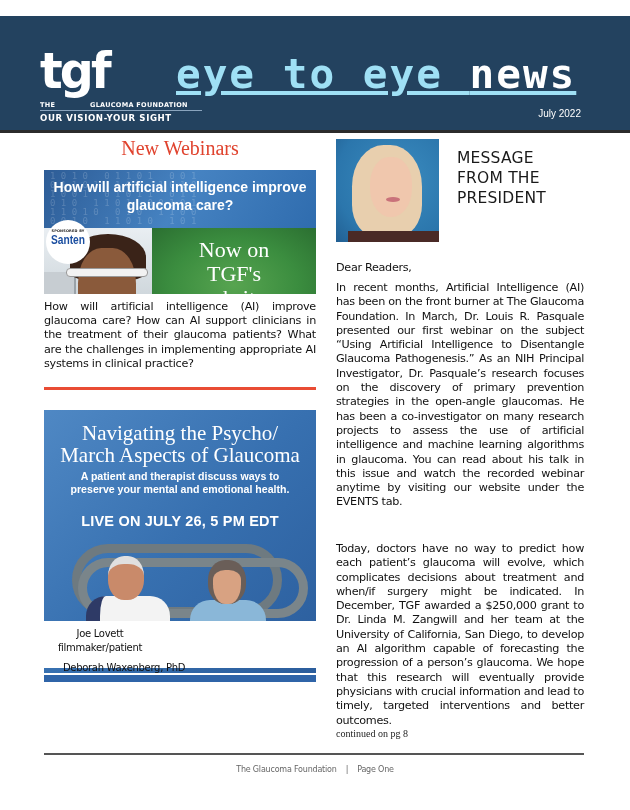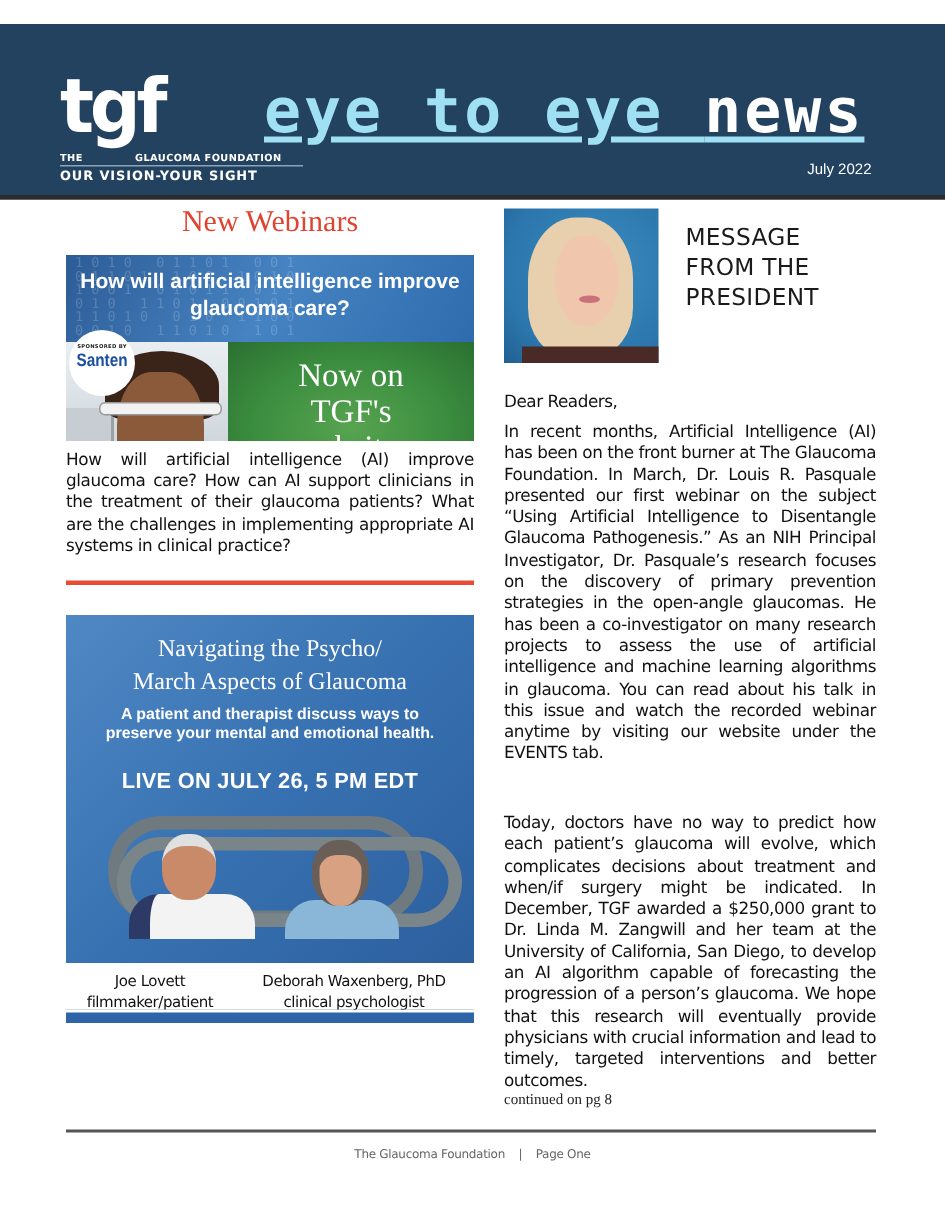--- a/index.html
+++ b/index.html
@@ -36,33 +36,33 @@
   .sponsor-label { font-size: 3.5px; font-weight: bold; color: #222; padding-top: 9px; letter-spacing: 0.2px; }
   .sponsor-name { font-family: "Liberation Sans", sans-serif; font-weight: bold; font-size: 12px; color: #1c4fa0; line-height: 12px; margin-top: 1px; transform: scaleX(0.85); }
   .promo1-green { position: absolute; left: 108px; top: 58px; width: 164px; height: 114px; background: radial-gradient(ellipse at center, #57a450 0%, #3b8d3f 55%, #2b6f31 100%); text-align: center; color: #ffffff; font-family: "Liberation Serif", serif; font-size: 22px; line-height: 24px; padding-top: 10px; }
   .promo1-green .events { font-size: 16px; }
 
   .promo1-text { margin-top: 6px; font-family: "DejaVu Sans", sans-serif; font-size: 11.2px; line-height: 14.2px; text-align: justify; color: #111; letter-spacing: -0.25px; }
 
   .red-rule { margin-top: 16px; width: 272px; height: 3px; background: #e94c34; }
 
   .promo2 { position: relative; width: 272px; height: 263px; margin-top: 20px; background: linear-gradient(135deg, #4f88c4 0%, #3770b0 50%, #2b5d9c 100%); overflow: hidden; }
-  .promo2-title { position: absolute; left: 0; top: 12px; width: 100%; text-align: center; font-family: "Liberation Serif", serif; font-size: 16px; line-height: 22px; color: #ffffff; }
+  .promo2-title { position: absolute; left: 0; top: 12px; width: 100%; text-align: center; font-family: "Liberation Serif", serif; font-size: 21px; line-height: 22px; color: #ffffff; }
   .promo2-sub { position: absolute; left: 0; top: 60px; width: 100%; text-align: center; font-family: "Liberation Sans", sans-serif; font-weight: bold; font-size: 10.6px; line-height: 13px; color: #ffffff; }
   .promo2-live { position: absolute; left: 0; top: 103px; width: 100%; text-align: center; font-family: "Liberation Sans", sans-serif; font-weight: bold; font-size: 14.5px; color: #ffffff; letter-spacing: 0.2px; }
   .promo2-photo { position: absolute; left: 0; top: 126px; width: 100%; height: 90px; }
   .road { position: absolute; left: 28px; top: 8px; width: 210px; height: 72px; border: 9px solid #6e7a80; border-radius: 40px; border-left-color: #6e7a80; }
   .road2 { position: absolute; left: 34px; top: 22px; width: 230px; height: 60px; border: 9px solid #7a858a; border-radius: 40px; }
   .person1 { position: absolute; left: 42px; top: 20px; width: 84px; height: 70px; }
   .p1-head { position: absolute; left: 22px; top: 0; width: 36px; height: 44px; border-radius: 45%; background: #c98a6a; border-top: 8px solid #e0e0e0; }
   .p1-body { position: absolute; left: 0; top: 40px; width: 84px; height: 30px; border-radius: 20px 20px 0 0; background: #f3f3f3; border-left: 14px solid #2e3a66; }
   .person2 { position: absolute; left: 144px; top: 24px; width: 80px; height: 66px; }
   .p2-head { position: absolute; left: 20px; top: 0; width: 38px; height: 44px; border-radius: 45%; background: #d8a282; border-top: 10px solid #6a5e58; border-left: 5px solid #6a5e58; border-right: 5px solid #6a5e58; }
   .p2-body { position: absolute; left: 2px; top: 40px; width: 76px; height: 26px; border-radius: 20px 20px 0 0; background: #8ab7d8; }
-  .promo2-captions { position: absolute; left: 0; top: 232px; width: 100%; height: 47px; background: #ffffff; display: flex; }
+  .promo2-captions { position: absolute; left: 0; top: 211px; width: 100%; height: 47px; background: #ffffff; display: flex; flex-direction: column; }
   .caption { text-align: center; font-family: "DejaVu Sans", sans-serif; font-size: 10px; line-height: 14px; color: #111; padding-top: 6px; letter-spacing: -0.3px; }
   .caption.c1 { width: 112px; }
   .caption.c2 { width: 160px; }
   .blue-rule { margin-top: 2px; width: 272px; height: 7px; background: #2f64a8; }
 
   
   .right-col { position: absolute; left: 336px; top: 139px; width: 248px; }
   .portrait { position: absolute; left: 0; top: 0; width: 103px; height: 103px; background: radial-gradient(circle at 60% 40%, #3b8cc0 0%, #2b76ac 70%, #215f92 100%); overflow: hidden; }
   .pt-hair { position: absolute; left: 16px; top: 6px; width: 70px; height: 92px; border-radius: 45% 45% 35% 35%; background: #e8cfae; }
   .pt-face { position: absolute; left: 34px; top: 18px; width: 42px; height: 60px; border-radius: 45% 45% 48% 48%; background: #f0c7ad; }

